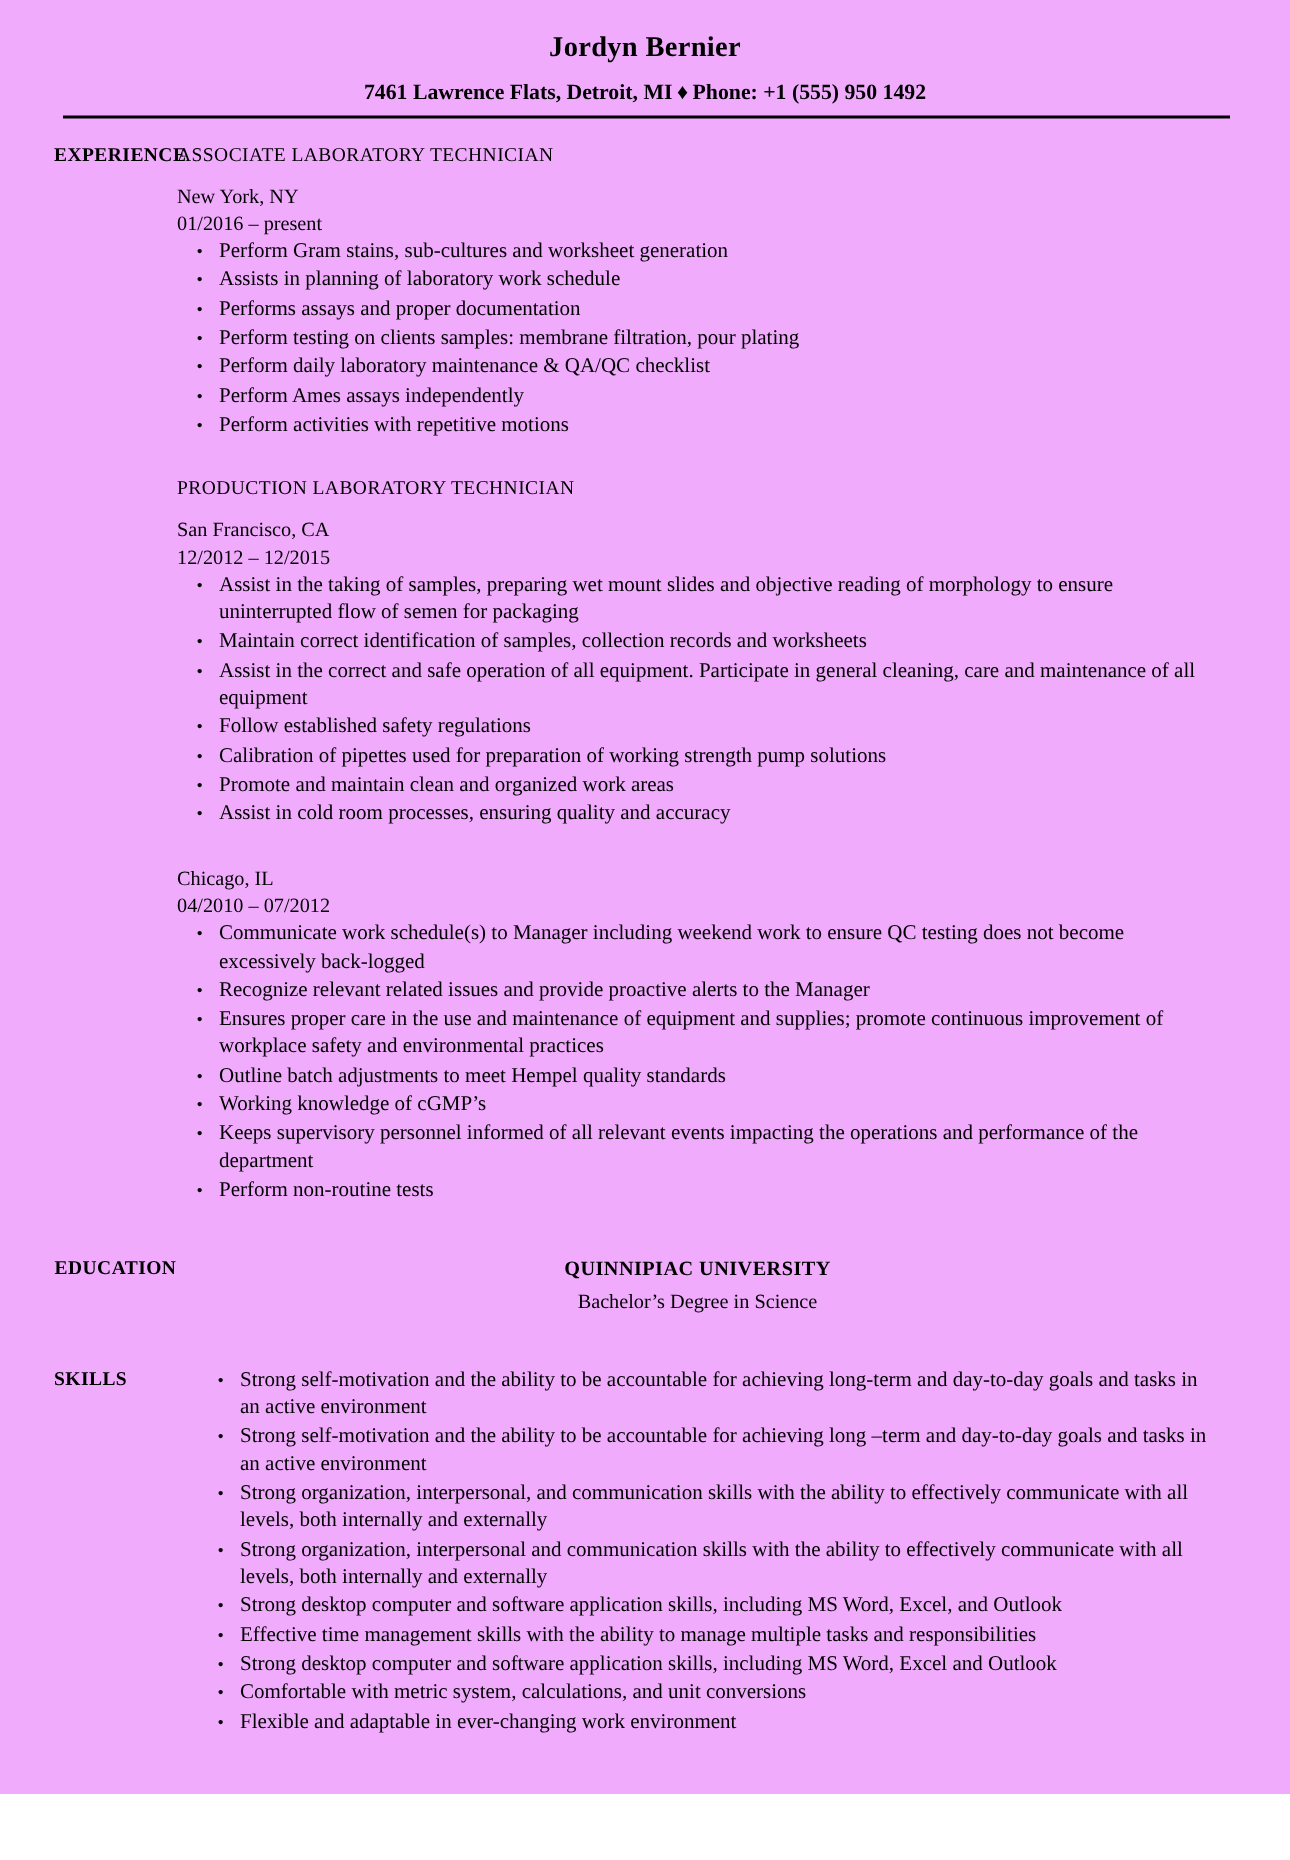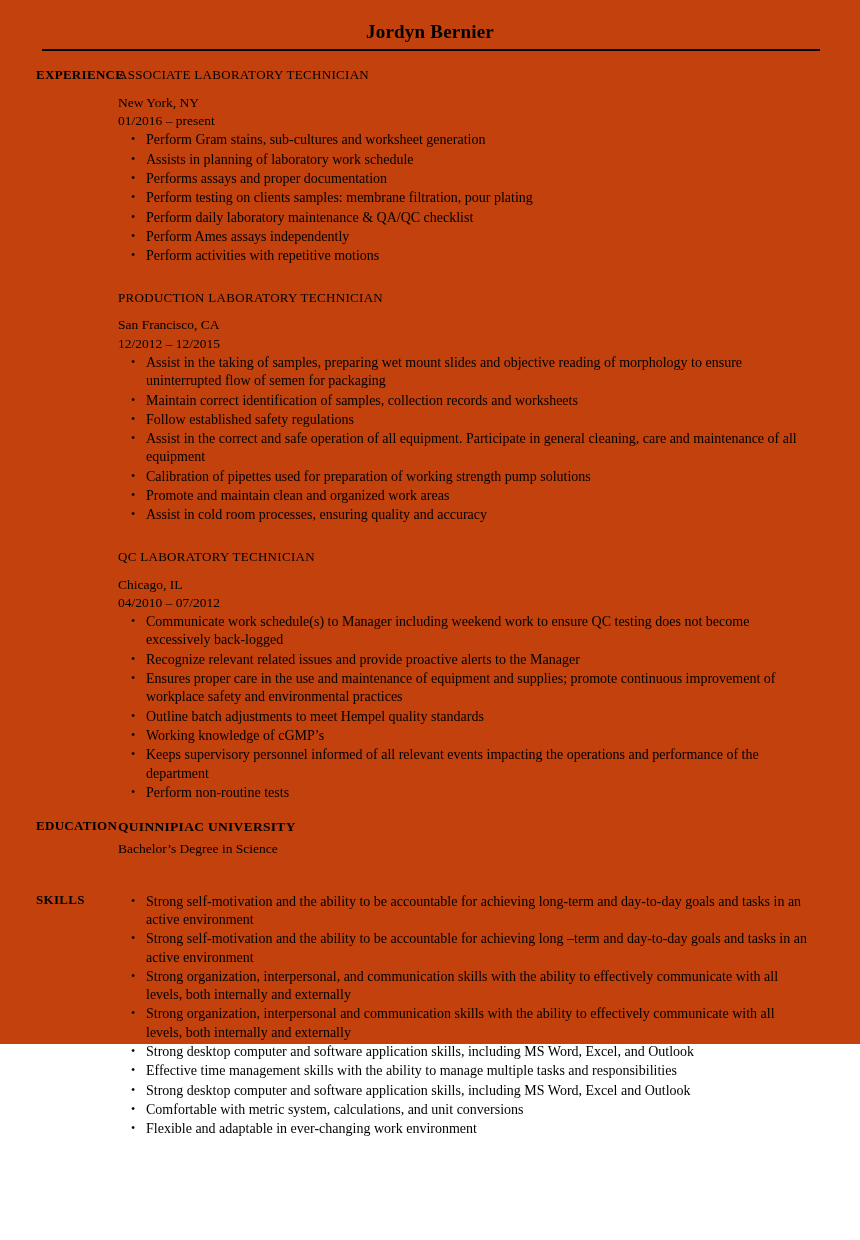--- a/index.html
+++ b/index.html
@@ -10,23 +10,23 @@
   body {
     width: 860px;
     height: 1240px;
     font-family: "Liberation Serif", "DejaVu Serif", serif;
     color: #000000;
     position: relative;
     overflow: hidden;
   }
   .page {
     width: 860px;
-    height: 1044px;
+    height: 1196px;
     position: relative;
-    background: #c2410c;
+    background: #f0abfc;
   }
 
   
   .header {
     padding-top: 22px;
     text-align: center;
   }
   .cand-name {
     font-size: 19px;
     font-weight: bold;
@@ -66,22 +66,22 @@
     letter-spacing: 0.3px;
     line-height: 1.25;
   }
   .section-body {
     flex: 1 1 auto;
     padding-right: 48px;
     box-sizing: border-box;
   }
 
   #experience-section { margin-top: 16px; }
-  #education-section  { margin-top: 15px; }
-  #skills-section     { margin-top: 33px; }
+  #education-section  { margin-top: 33px; text-align: center; }
+  #skills-section     { margin-top: 33px; gap: 14px; }
 
   
   .job { margin-bottom: 0; }
   .job + .job { margin-top: 24px; }
 
   .job-title {
     font-size: 13px;
     font-weight: normal;
     letter-spacing: 0.3px;
     line-height: 1.3;
@@ -136,20 +136,23 @@
   
   #skills-section .section-body ul.bullets > li { padding-left: 28px; }
 </style>
 </head>
 <body>
 
 <div class="page">
 
   <div class="header">
     <div class="cand-name">Jordyn Bernier</div>
+    <div class="cand-contact">
+      <span>7461 Lawrence Flats, Detroit, MI</span><span class="diamond-sep">♦</span><span>Phone: +1 (555) 950 1492</span>
+    </div>
     <div class="rule"></div>
   </div>
 
   <div class="section" id="experience-section">
     <div class="section-label">EXPERIENCE</div>
     <div class="section-body">
 
       <div class="job">
         <div class="job-title">ASSOCIATE LABORATORY TECHNICIAN</div>
         <div class="job-location">New York, NY</div>
@@ -165,30 +168,29 @@
         </ul>
       </div>
 
       <div class="job">
         <div class="job-title">PRODUCTION LABORATORY TECHNICIAN</div>
         <div class="job-location">San Francisco, CA</div>
         <div class="job-dates">12/2012 – 12/2015</div>
         <ul class="bullets">
           <li>Assist in the taking of samples, preparing wet mount slides and objective reading of morphology to ensure uninterrupted flow of semen for packaging</li>
           <li>Maintain correct identification of samples, collection records and worksheets</li>
+          <li>Assist in the correct and safe operation of all equipment. Participate in general cleaning, care and maintenance of all equipment</li>
           <li>Follow established safety regulations</li>
-          <li>Assist in the correct and safe operation of all equipment. Participate in general cleaning, care and maintenance of all equipment</li>
           <li>Calibration of pipettes used for preparation of working strength pump solutions</li>
           <li>Promote and maintain clean and organized work areas</li>
           <li>Assist in cold room processes, ensuring quality and accuracy</li>
         </ul>
       </div>
 
       <div class="job">
-        <div class="job-title">QC LABORATORY TECHNICIAN</div>
         <div class="job-location">Chicago, IL</div>
         <div class="job-dates">04/2010 – 07/2012</div>
         <ul class="bullets">
           <li>Communicate work schedule(s) to Manager including weekend work to ensure QC testing does not become excessively back-logged</li>
           <li>Recognize relevant related issues and provide proactive alerts to the Manager</li>
           <li>Ensures proper care in the use and maintenance of equipment and supplies; promote continuous improvement of workplace safety and environmental practices</li>
           <li>Outline batch adjustments to meet Hempel quality standards</li>
           <li>Working knowledge of cGMP’s</li>
           <li>Keeps supervisory personnel informed of all relevant events impacting the operations and performance of the department</li>
           <li>Perform non-routine tests</li>

